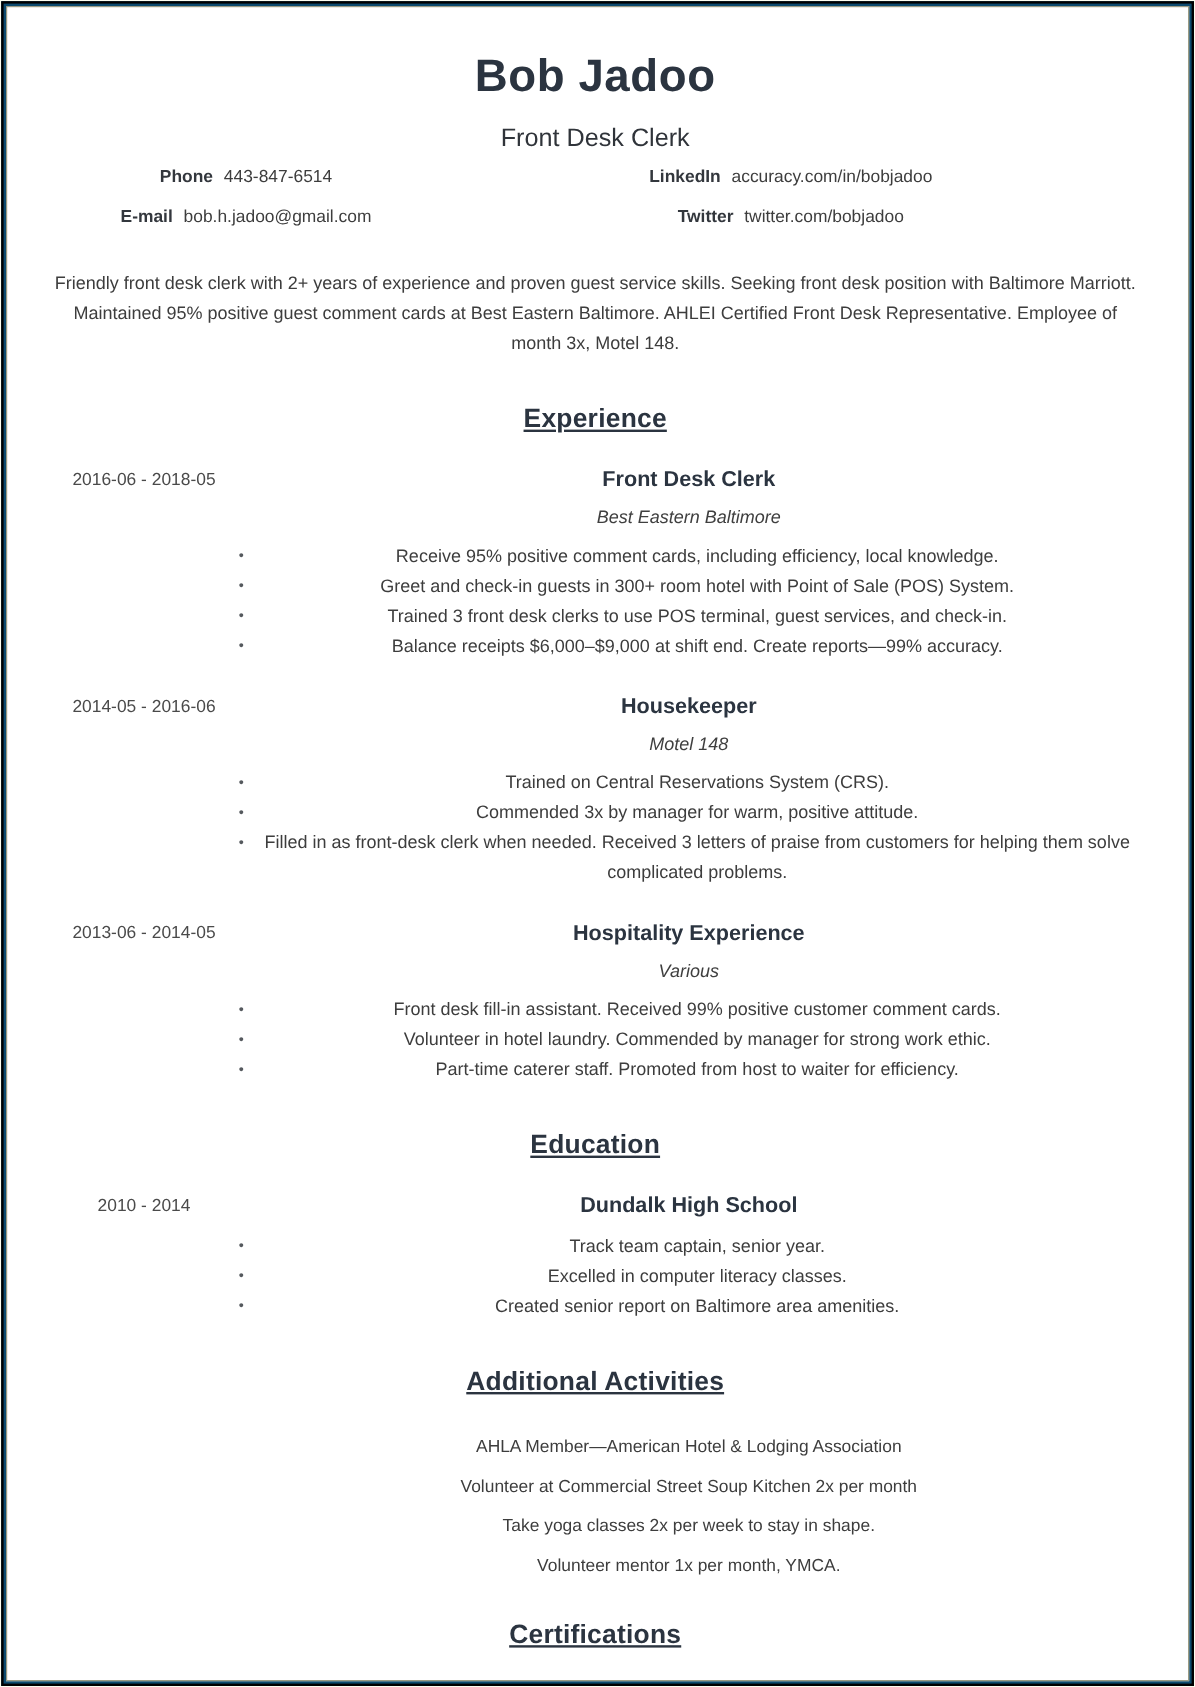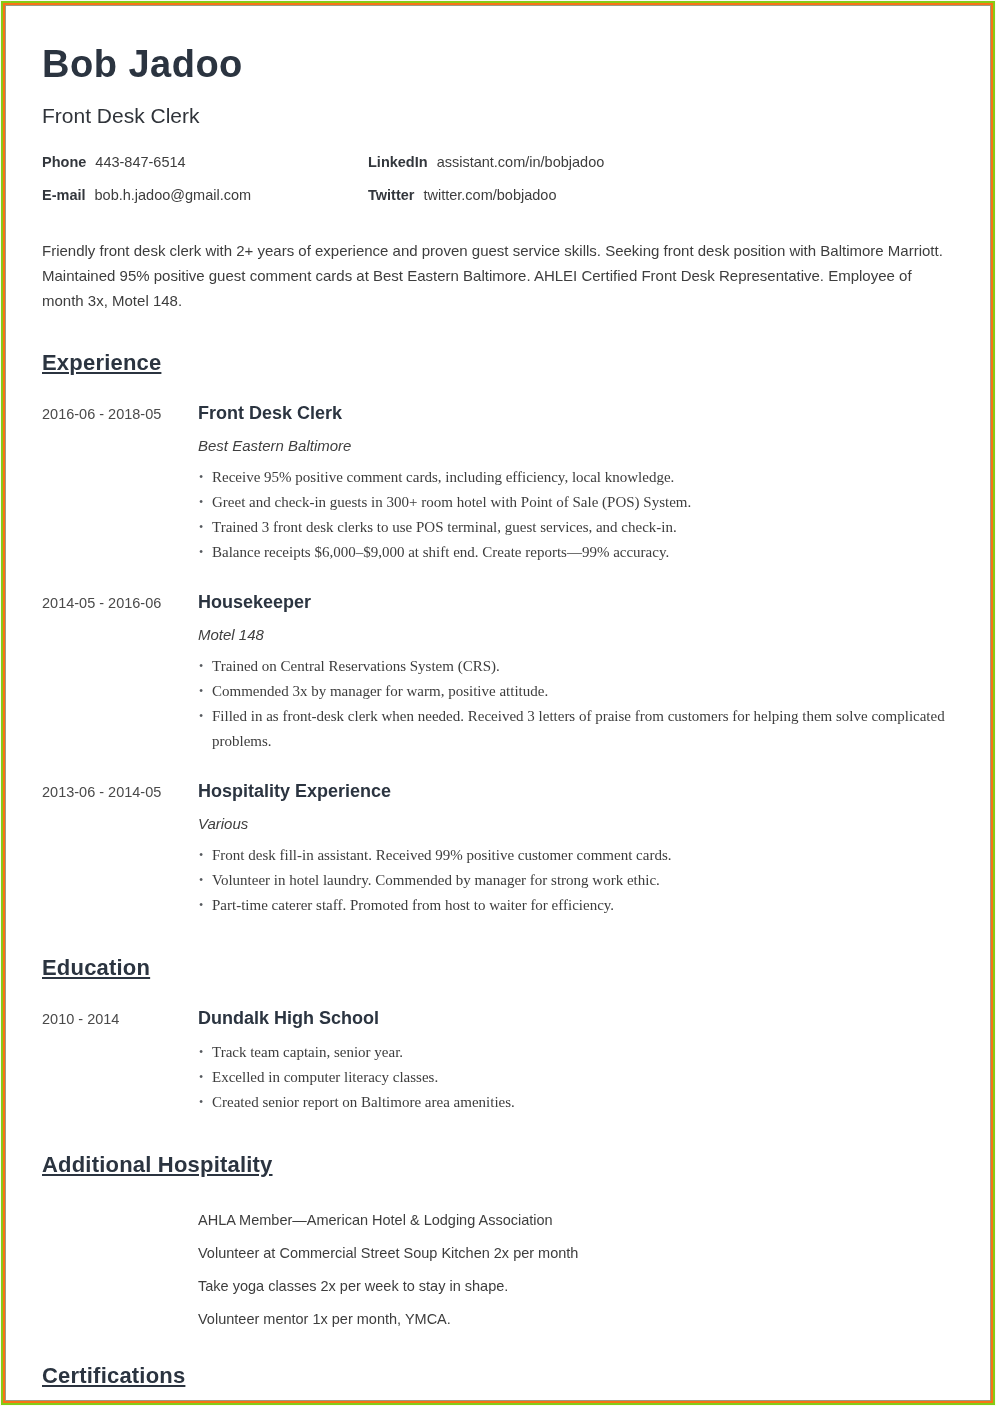--- a/index.html
+++ b/index.html
@@ -9,22 +9,23 @@
     height: 1406px;
     position: relative;
     background: #fcfcef;
     font-family: "Liberation Sans", sans-serif;
     color: #3d3d3d;
     overflow: hidden;
   }
   .sheet {
     position: absolute;
     inset: 1px;
-    border: 2px solid #84cc16;
-    background: #f97316;
+    border: 2px solid #000000;
+    background: #0c4a6e;
+    text-align: center;
   }
   .sheet-inner {
     position: absolute;
     inset: 2px;
     border: 1px solid #9b9b83;
     background: #ffffff;
     padding: 30px 40px 40px 36px;
     overflow: hidden;
   }
 
@@ -36,21 +37,21 @@
     color: #2b3440;
     letter-spacing: 0.5px;
     line-height: 1.2;
   }
   .subtitle {
     margin-top: 16px;
     font-size: 21px;
     color: #30343a;
   }
   .contact-grid {
-    margin-top: 26px;
+    margin-top: 12px;
     display: grid;
     grid-template-columns: 326px 1fr;
     row-gap: 17px;
     font-size: 14.5px;
   }
   .contact-item .label {
     font-weight: bold;
     color: #33373d;
     margin-right: 9px;
   }
@@ -102,21 +103,20 @@
     margin: 11px 0 0 0;
     padding: 0;
     font-size: 15px;
     color: #3d3d3d;
   }
   ul.bullets li {
     position: relative;
     padding-left: 14px;
     line-height: 25px;
     max-width: 760px;
-    font-family: Liberation Serif, serif;
   }
   ul.bullets li::before {
     content: "\2022";
     position: absolute;
     left: 1px;
     top: 0;
     color: #55595e;
     font-size: 12px;
     line-height: 25px;
   }
@@ -139,21 +139,21 @@
 
     <header>
       <h1 class="name">Bob Jadoo</h1>
       <div class="subtitle">Front Desk Clerk</div>
 
       <div class="contact-grid">
         <div class="contact-item">
           <span class="label">Phone</span><span class="value">443-847-6514</span>
         </div>
         <div class="contact-item">
-          <span class="label">LinkedIn</span><span class="value">assistant.com/in/bobjadoo</span>
+          <span class="label">LinkedIn</span><span class="value">accuracy.com/in/bobjadoo</span>
         </div>
         <div class="contact-item">
           <span class="label">E-mail</span><span class="value">bob.h.jadoo@gmail.com</span>
         </div>
         <div class="contact-item">
           <span class="label">Twitter</span><span class="value">twitter.com/bobjadoo</span>
         </div>
       </div>
     </header>
 
@@ -213,21 +213,21 @@
           <ul class="bullets">
             <li>Track team captain, senior year.</li>
             <li>Excelled in computer literacy classes.</li>
             <li>Created senior report on Baltimore area amenities.</li>
           </ul>
         </div>
       </div>
     </section>
 
     <section>
-      <h2 class="section-title">Additional Hospitality</h2>
+      <h2 class="section-title">Additional Activities</h2>
       <div class="plain-lines">
         <div class="plain-line">AHLA Member—American Hotel &amp; Lodging Association</div>
         <div class="plain-line">Volunteer at Commercial Street Soup Kitchen 2x per month</div>
         <div class="plain-line">Take yoga classes 2x per week to stay in shape.</div>
         <div class="plain-line">Volunteer mentor 1x per month, YMCA.</div>
       </div>
     </section>
 
     <section>
       <h2 class="section-title">Certifications</h2>

